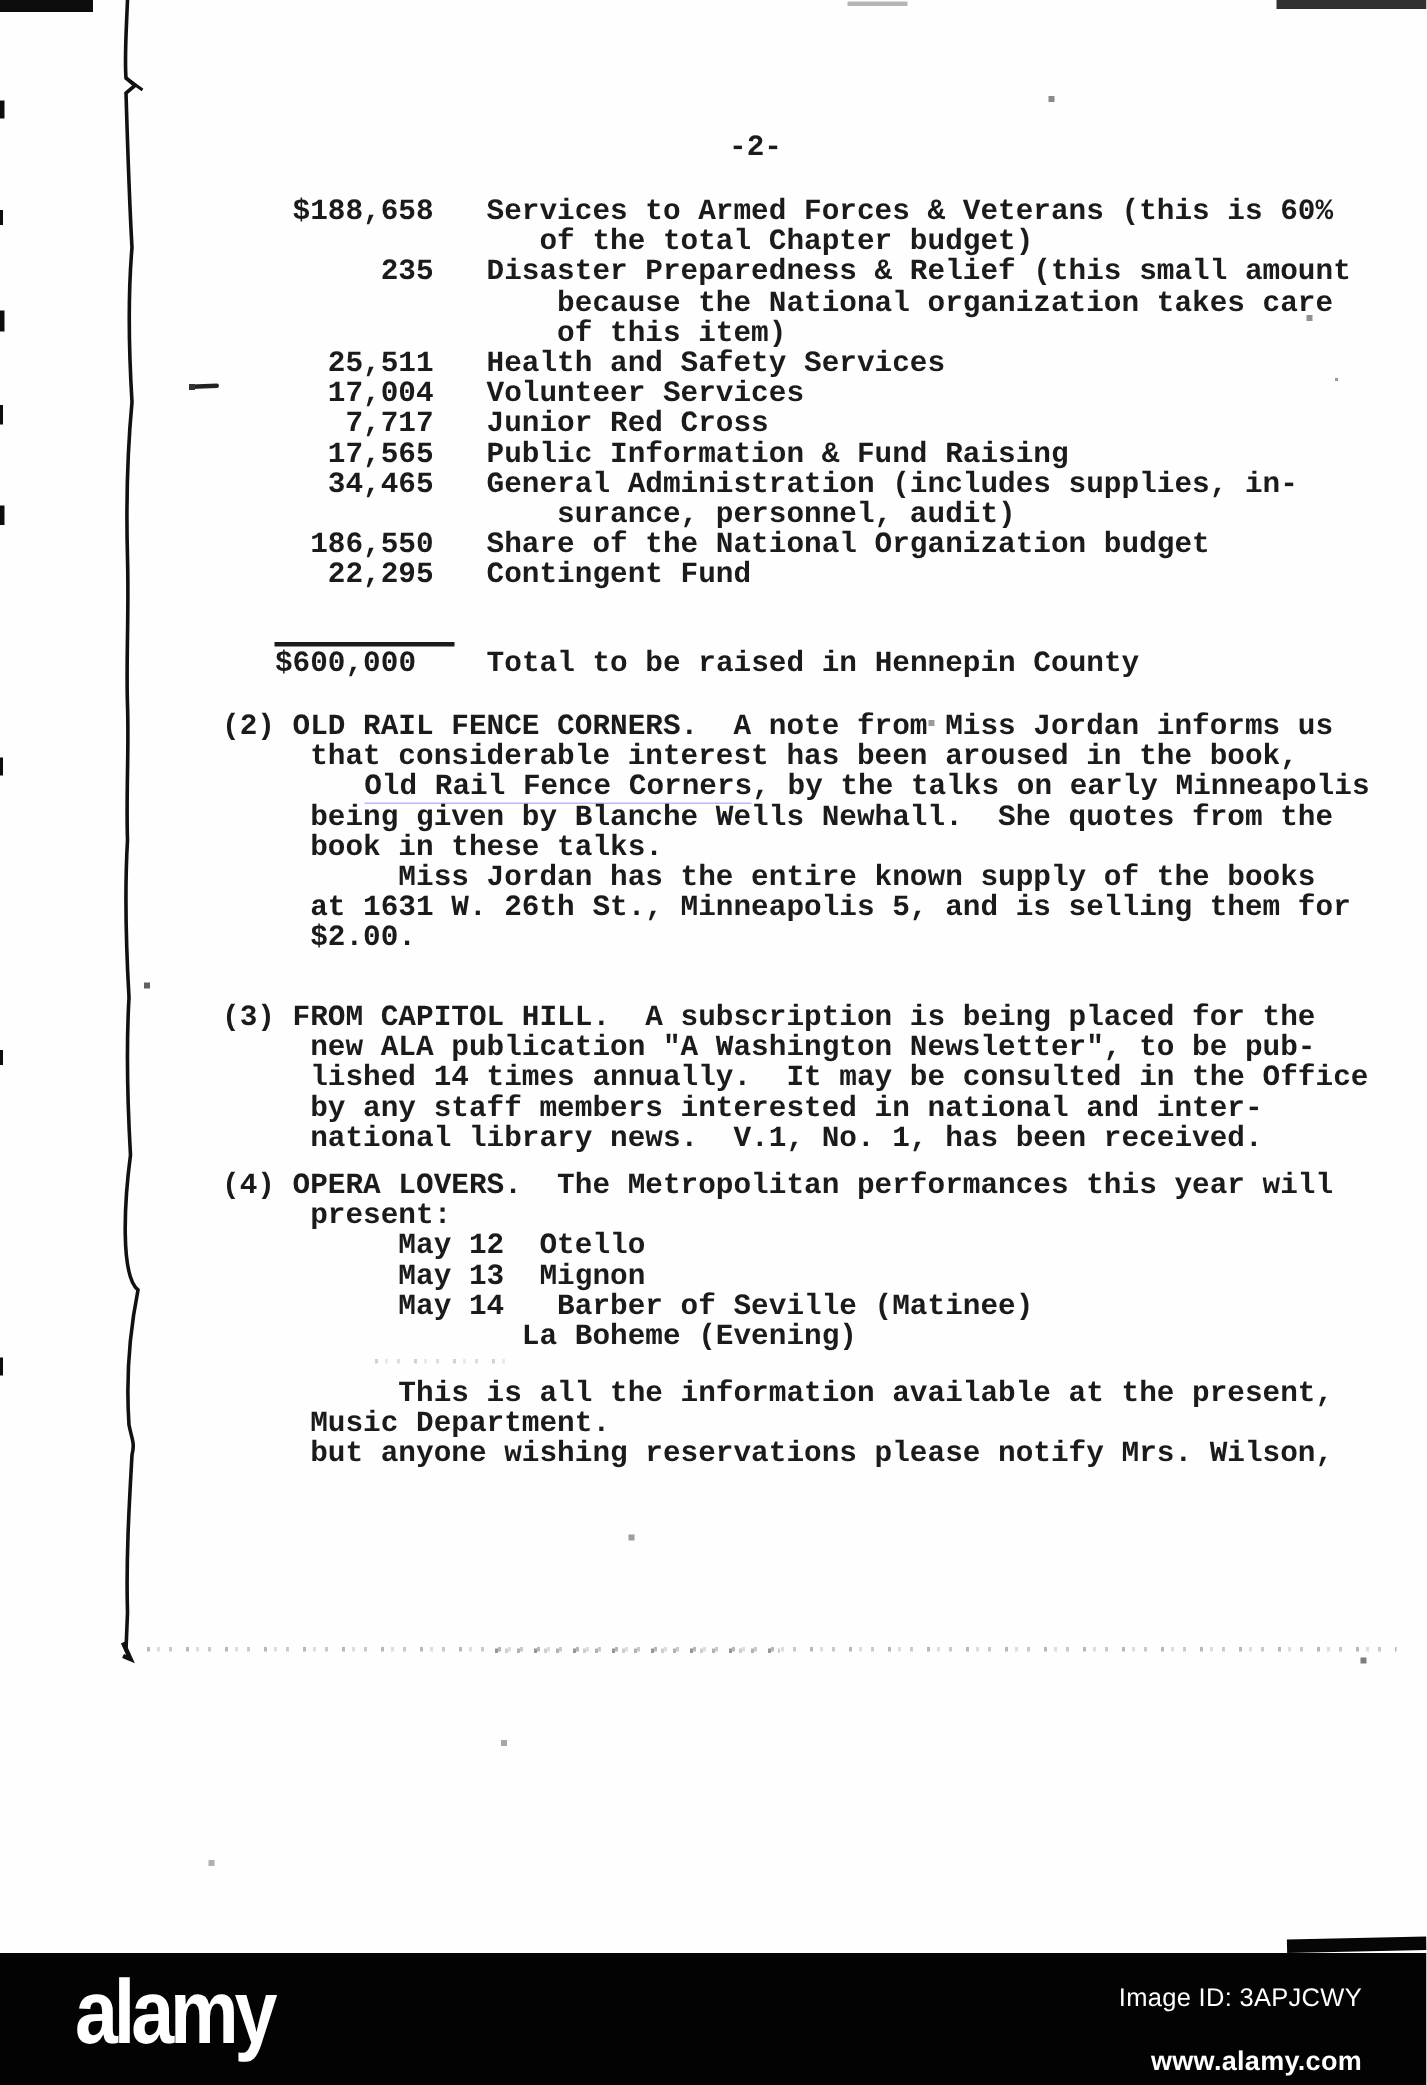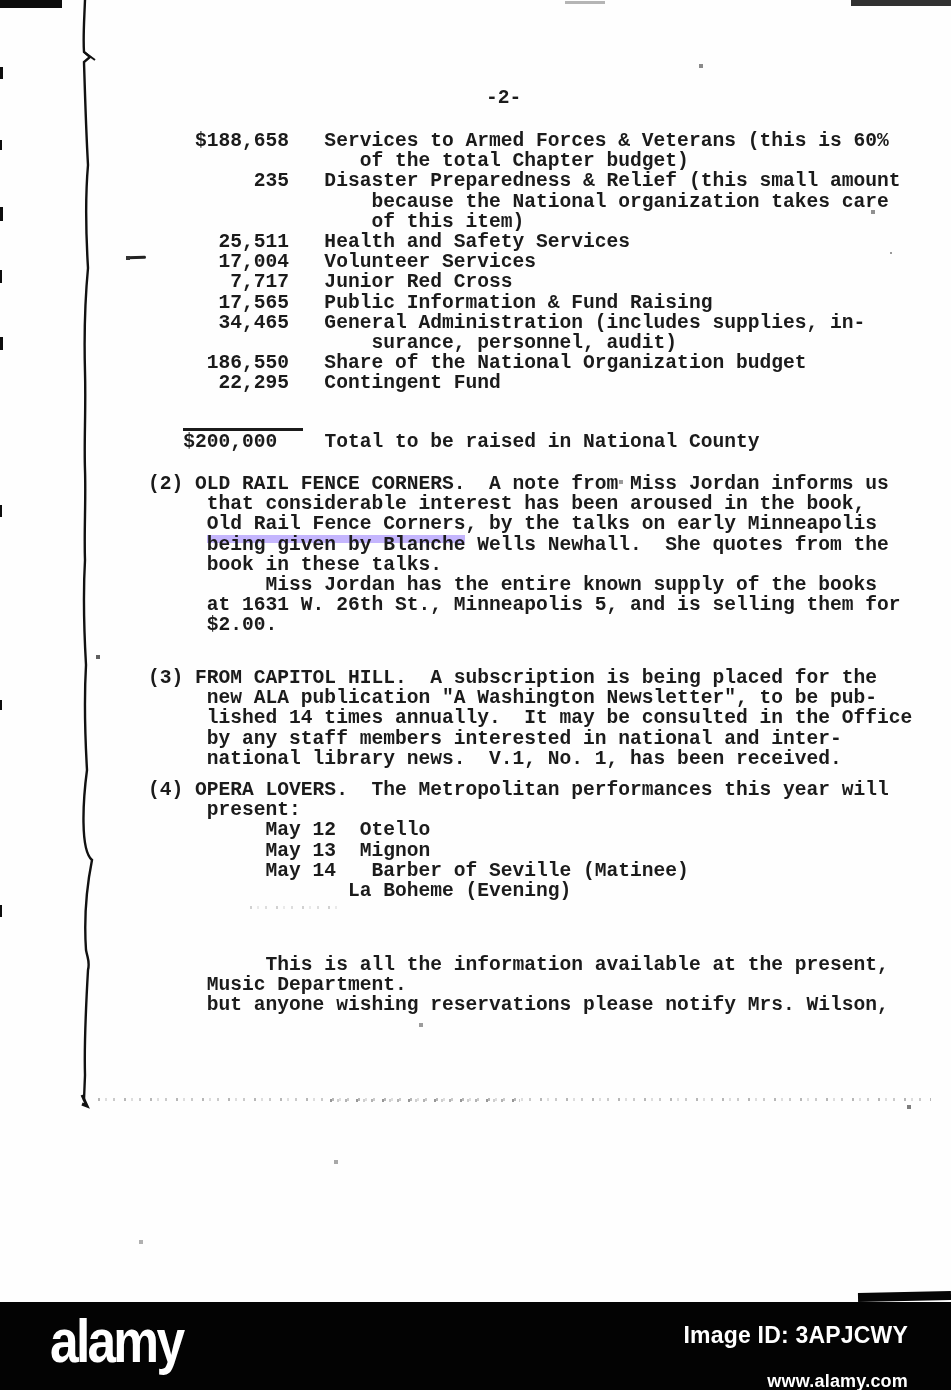--- a/index.html
+++ b/index.html
@@ -11,21 +11,21 @@
     position:absolute;
     font-family:"Liberation Mono","DejaVu Sans Mono",monospace;
     font-weight:700;
     font-size:19.6px;
     line-height:20.2px;
     color:#1b1b1b;
     white-space:pre;
     letter-spacing:0;
   }
   .line{white-space:pre;}
-  .u{border-bottom:8px solid #c4b5fd;}
+  .u{border-bottom:1px solid #c4b5fd;margin-left:36px;}
   .ol{border-top:3px solid #1b1b1b;padding-right:26px;margin-right:-26px;}
 
   
   .crease{position:absolute;left:0;top:0;pointer-events:none;}
   .edge-dash{position:absolute;background:#0d0d0d;}
   .smear{
     position:absolute;height:3px;
     background:repeating-linear-gradient(90deg,
       rgba(20,20,20,.55) 0 2px, rgba(0,0,0,0) 2px 7px,
       rgba(20,20,20,.25) 7px 9px, rgba(0,0,0,0) 9px 15px,
@@ -52,21 +52,21 @@
   .wm-logo{
     position:absolute;left:50px;top:1306px;
     font-family:"Liberation Sans","DejaVu Sans",sans-serif;
     font-weight:700;font-size:56px;color:#ffffff;
     letter-spacing:-3px;transform:scale(.92,1.08);transform-origin:left top;
   }
   .wm-right{
     position:absolute;right:43px;top:1322px;width:400px;text-align:right;
     font-family:"Liberation Sans","DejaVu Sans",sans-serif;color:#ffffff;
   }
-  .wm-id{font-size:23px;font-weight:700;letter-spacing:.2px;}
+  .wm-id{font-size:17px;font-weight:400;letter-spacing:.2px;}
   .wm-url{font-size:18px;font-weight:700;margin-top:22px;letter-spacing:.2px;}
 </style>
 </head>
 <body>
 
 <div class="page">
 
   <svg class="crease" width="120" height="1120" viewBox="0 0 120 1120">
     <path d="M85,0 C84,25 83,38 84,52 L90,57 L84,62 C85,95 86,130 88,165
              C85,200 86,235 88,268 C85,300 84,335 85,372 C86,410 84,440 85,470
@@ -93,29 +93,29 @@
   <div class="specks"></div>
 
   <div class="smear" style="left:98px;top:1098px;width:833px;opacity:.55;"></div>
   <div class="smear" style="left:330px;top:1099px;width:190px;opacity:.8;"></div>
   <div class="smear" style="left:250px;top:906px;width:87px;opacity:.35;"></div>
 
   <div class="doc" style="left:486px;top:88px;">-2-</div>
 
   <div class="doc" style="left:148px;top:131px;"><div class="line">    $188,658   Services to Armed Forces &amp; Veterans (this is 60%</div><div class="line">                  of the total Chapter budget)</div><div class="line">         235   Disaster Preparedness &amp; Relief (this small amount</div><div class="line">                   because the National organization takes care</div><div class="line">                   of this item)</div><div class="line">      25,511   Health and Safety Services</div><div class="line">      17,004   Volunteer Services</div><div class="line">       7,717   Junior Red Cross</div><div class="line">      17,565   Public Information &amp; Fund Raising</div><div class="line">      34,465   General Administration (includes supplies, in-</div><div class="line">                   surance, personnel, audit)</div><div class="line">     186,550   Share of the National Organization budget</div><div class="line">      22,295   Contingent Fund</div></div>
 
-  <div class="doc" style="left:148px;top:432px;"><div class="line"><span>   </span><span class="ol">$200,000</span><span>    </span><span>Total to be raised in National County</span></div></div>
+  <div class="doc" style="left:148px;top:432px;"><div class="line"><span>   </span><span class="ol">$600,000</span><span>    </span><span>Total to be raised in Hennepin County</span></div></div>
 
   <div class="doc" style="left:148px;top:474px;"><div class="line">(2) OLD RAIL FENCE CORNERS.  A note from Miss Jordan informs us</div><div class="line">     that considerable interest has been aroused in the book,</div><div class="line"><span>     </span><span class="u">Old Rail Fence Corners</span><span>, by the talks on early Minneapolis</span></div><div class="line">     being given by Blanche Wells Newhall.  She quotes from the</div><div class="line">     book in these talks.</div><div class="line">          Miss Jordan has the entire known supply of the books</div><div class="line">     at 1631 W. 26th St., Minneapolis 5, and is selling them for</div><div class="line">     $2.00.</div></div>
 
   <div class="doc" style="left:148px;top:668px;"><div class="line">(3) FROM CAPITOL HILL.  A subscription is being placed for the</div><div class="line">     new ALA publication "A Washington Newsletter", to be pub-</div><div class="line">     lished 14 times annually.  It may be consulted in the Office</div><div class="line">     by any staff members interested in national and inter-</div><div class="line">     national library news.  V.1, No. 1, has been received.</div></div>
 
   <div class="doc" style="left:148px;top:780px;"><div class="line">(4) OPERA LOVERS.  The Metropolitan performances this year will</div><div class="line">     present:</div><div class="line">          May 12  Otello</div><div class="line">          May 13  Mignon</div><div class="line">          May 14   Barber of Seville (Matinee)</div><div class="line">                 La Boheme (Evening)</div></div>
 
-  <div class="doc" style="left:148px;top:919px;margin-top:36px;"><div class="line">          This is all the information available at the present,</div><div class="line">     Music Department.</div><div class="line">     but anyone wishing reservations please notify Mrs. Wilson,</div></div>
+  <div class="doc" style="left:148px;top:919px;"><div class="line">          This is all the information available at the present,</div><div class="line">     Music Department.</div><div class="line">     but anyone wishing reservations please notify Mrs. Wilson,</div></div>
 
   <div class="wm-topnoise"></div>
   <div class="wm-bar"></div>
   <div class="wm-logo">alamy</div>
   <div class="wm-right">
     <div class="wm-id">Image ID: 3APJCWY</div>
     <div class="wm-url">www.alamy.com</div>
   </div>
 
 </div>

